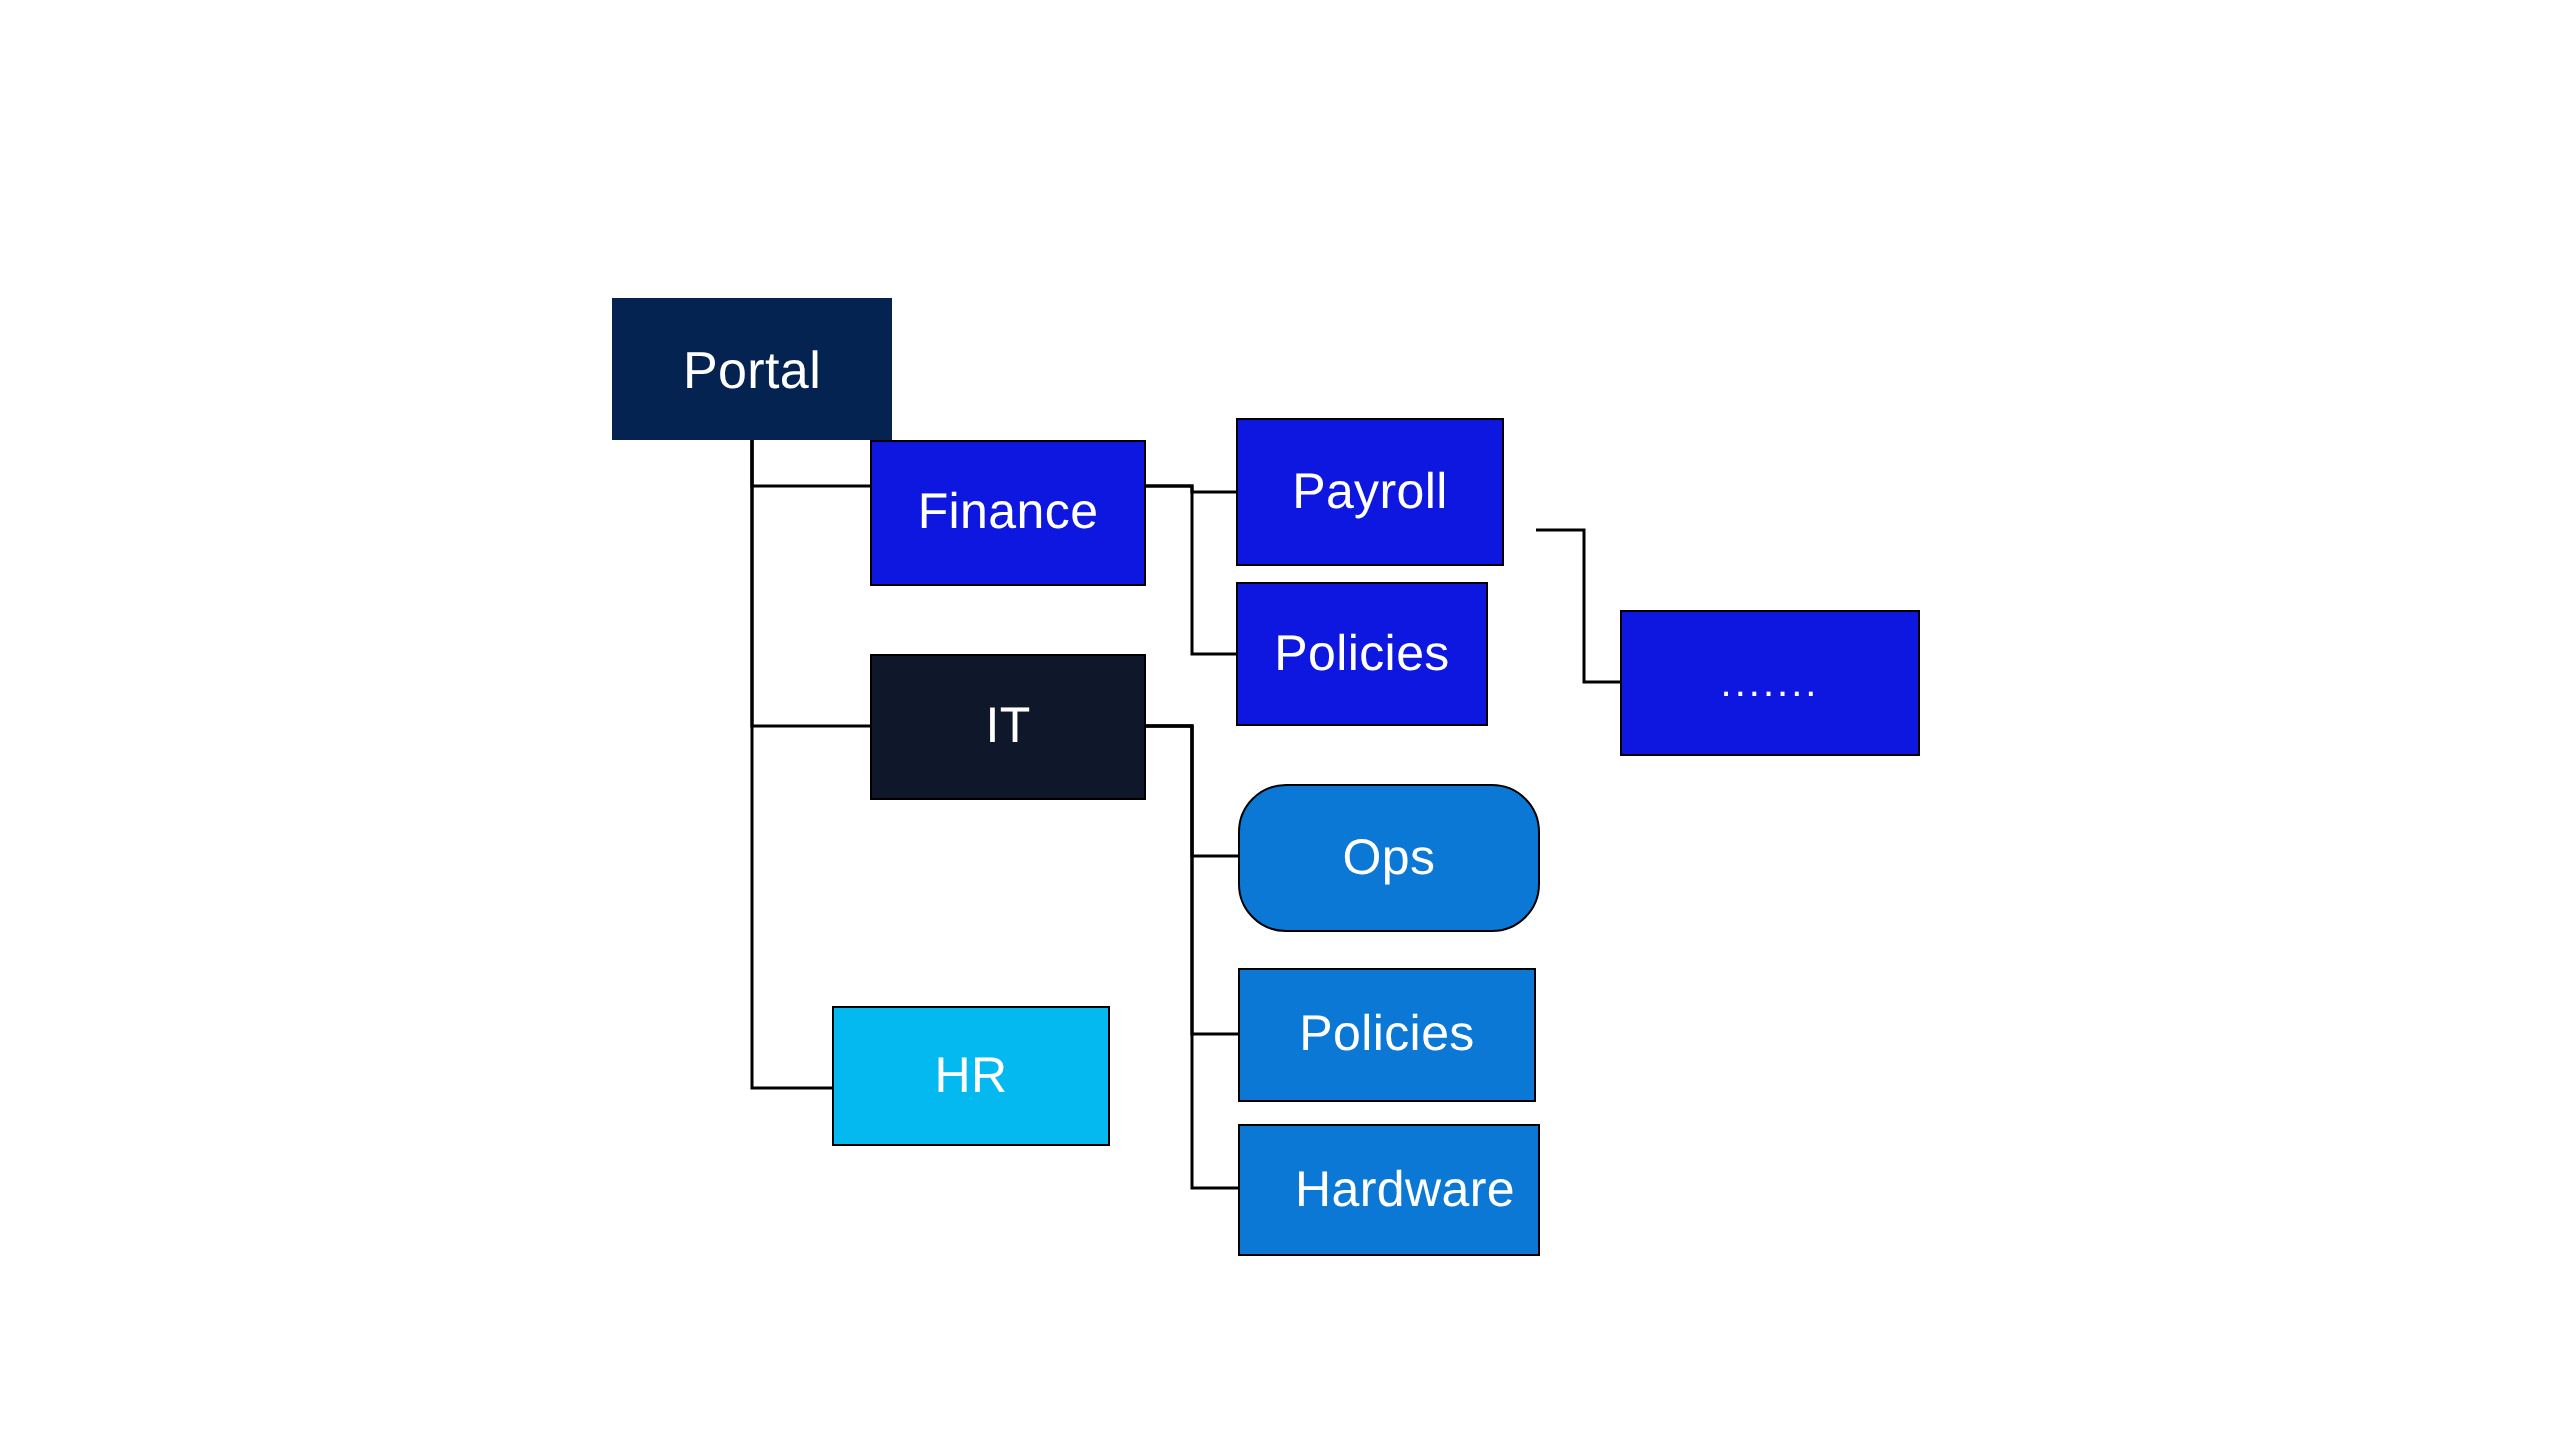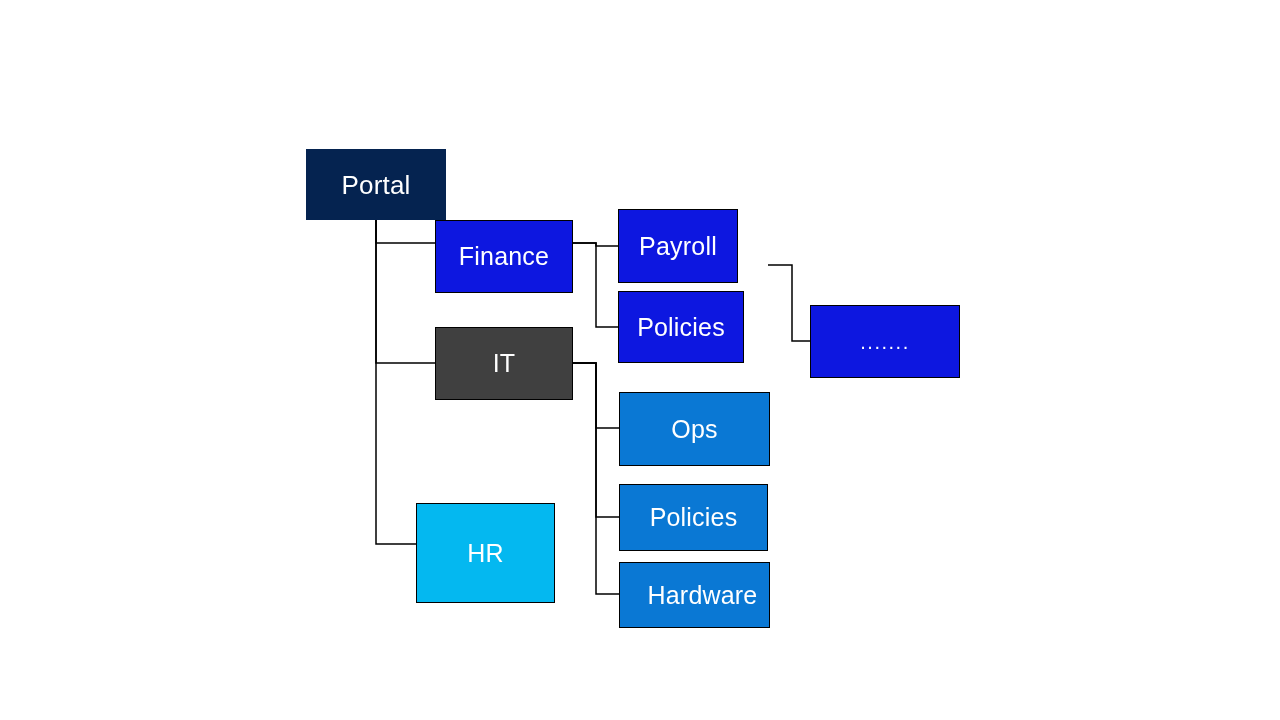--- a/index.html
+++ b/index.html
@@ -69,36 +69,36 @@
       <polyline points="573,363 596,363 596,517 619,517" fill="none" stroke="#000000" stroke-width="1.5" stroke-linejoin="miter" stroke-linecap="butt"></polyline>
       <polyline points="573,363 596,363 596,594 619,594" fill="none" stroke="#000000" stroke-width="1.5" stroke-linejoin="miter" stroke-linecap="butt"></polyline>
     </svg>
   <div id="nodes">
       <div class="node" style="left: 306px; top: 125px; width: 140px; height: 71px; background: rgb(5, 35, 80); font-size: 26px; margin-top: 24px;">
         <span class="node-label">Portal</span>
       </div>
       <div class="node bordered" style="left: 435px; top: 220px; width: 138px; height: 73px; background: rgb(13, 23, 224); font-size: 25px;">
         <span class="node-label">Finance</span>
       </div>
-      <div class="node bordered" style="left: 435px; top: 327px; width: 138px; height: 73px; background: #404040; font-size: 25px; text-align: center;">
+      <div class="node bordered" style="left: 435px; top: 327px; width: 138px; height: 73px; background: #0f172a; font-size: 25px; text-align: center;">
         <span class="node-label">IT</span>
       </div>
-      <div class="node bordered" style="left: 416px; top: 503px; width: 139px; height: 100px; background: rgb(4, 184, 240); font-size: 25px; text-align: right;">
+      <div class="node bordered" style="left: 416px; top: 503px; width: 139px; height: 70px; background: rgb(4, 184, 240); font-size: 25px; text-align: right;">
         <span class="node-label">HR</span>
       </div>
-      <div class="node bordered" style="left: 618px; top: 209px; width: 120px; height: 74px; background: rgb(13, 23, 224); font-size: 25px;">
+      <div class="node bordered" style="left: 618px; top: 209px; width: 134px; height: 74px; background: rgb(13, 23, 224); font-size: 25px;">
         <span class="node-label">Payroll</span>
       </div>
       <div class="node bordered" style="left: 618px; top: 291px; width: 126px; height: 72px; background: rgb(13, 23, 224); font-size: 25px;">
         <span class="node-label">Policies</span>
       </div>
       <div class="node bordered" style="left: 810px; top: 305px; width: 150px; height: 73px; background: rgb(13, 23, 224); font-size: 20px;">
         <span class="dots-label">.......</span>
       </div>
-      <div class="node bordered" style="left: 619px; top: 392px; width: 151px; height: 74px; background: rgb(10, 120, 212); font-size: 25px;">
+      <div class="node bordered" style="left: 619px; top: 392px; width: 151px; height: 74px; background: rgb(10, 120, 212); font-size: 25px; border-radius: 24px;">
         <span class="node-label">Ops</span>
       </div>
       <div class="node bordered" style="left: 619px; top: 484px; width: 149px; height: 67px; background: rgb(10, 120, 212); font-size: 25px;">
         <span class="node-label">Policies</span>
       </div>
       <div class="node bordered" style="left: 619px; top: 562px; width: 151px; height: 66px; background: rgb(10, 120, 212); font-size: 25px; padding-left: 16px;">
         <span class="node-label">Hardware</span>
       </div>
     </div>
 </div>

